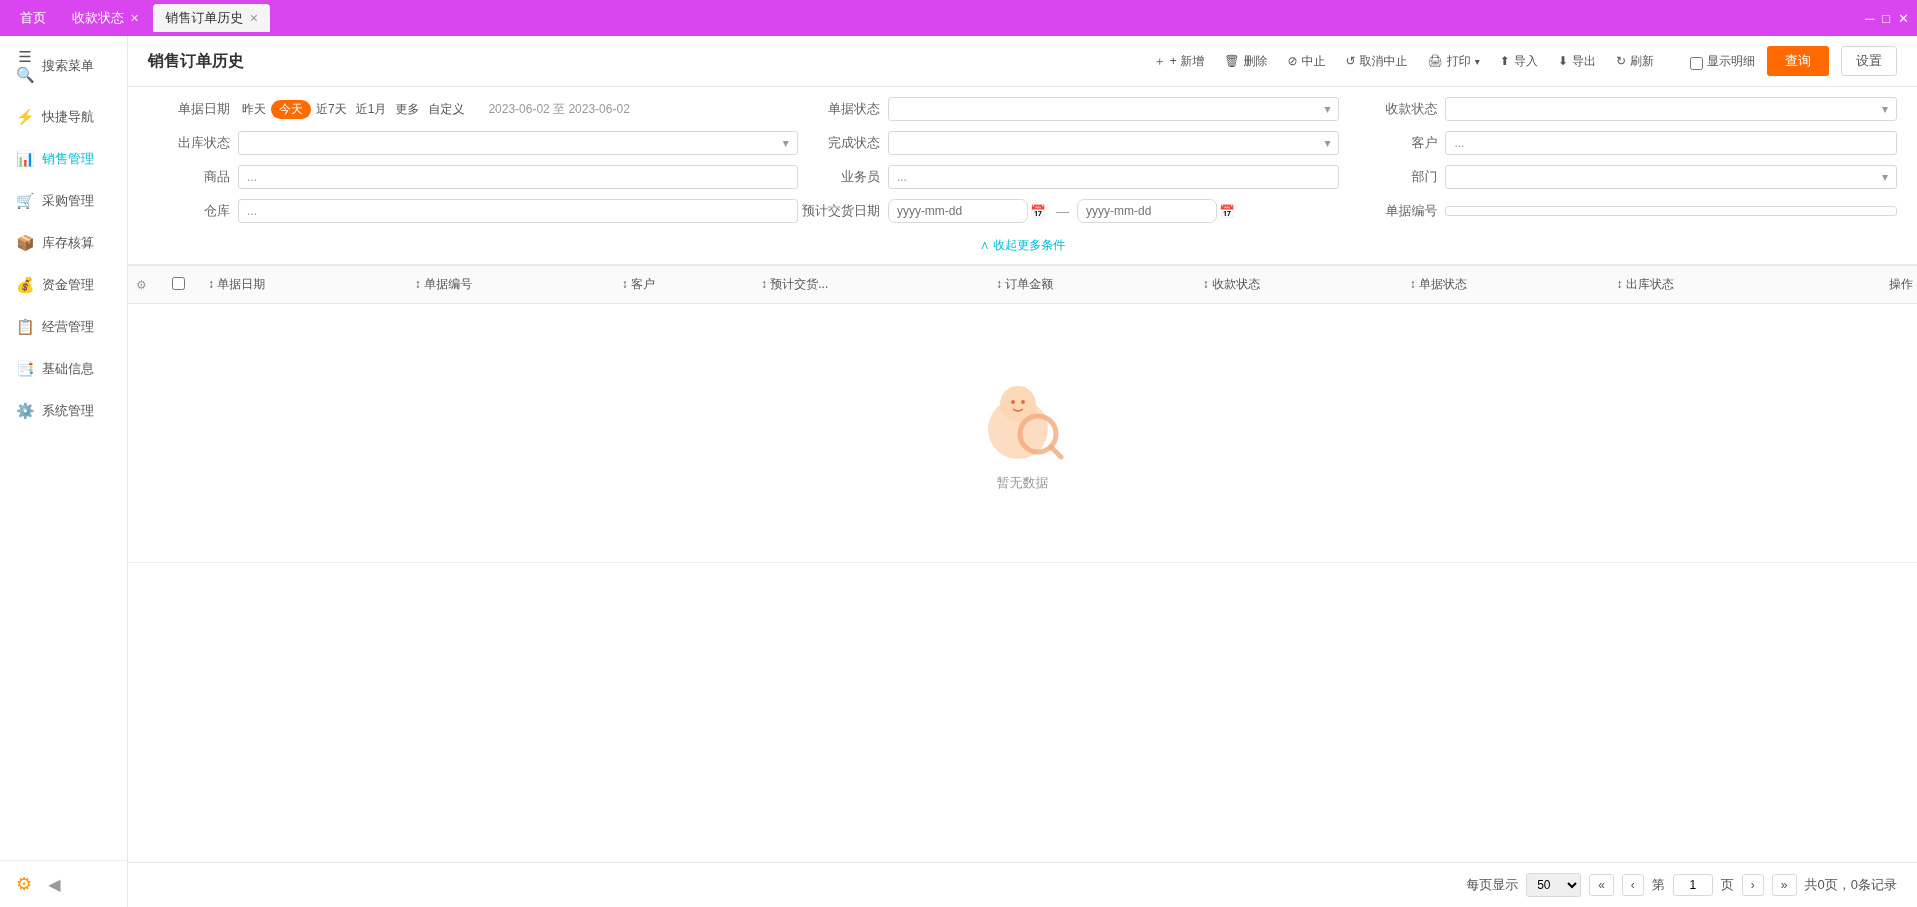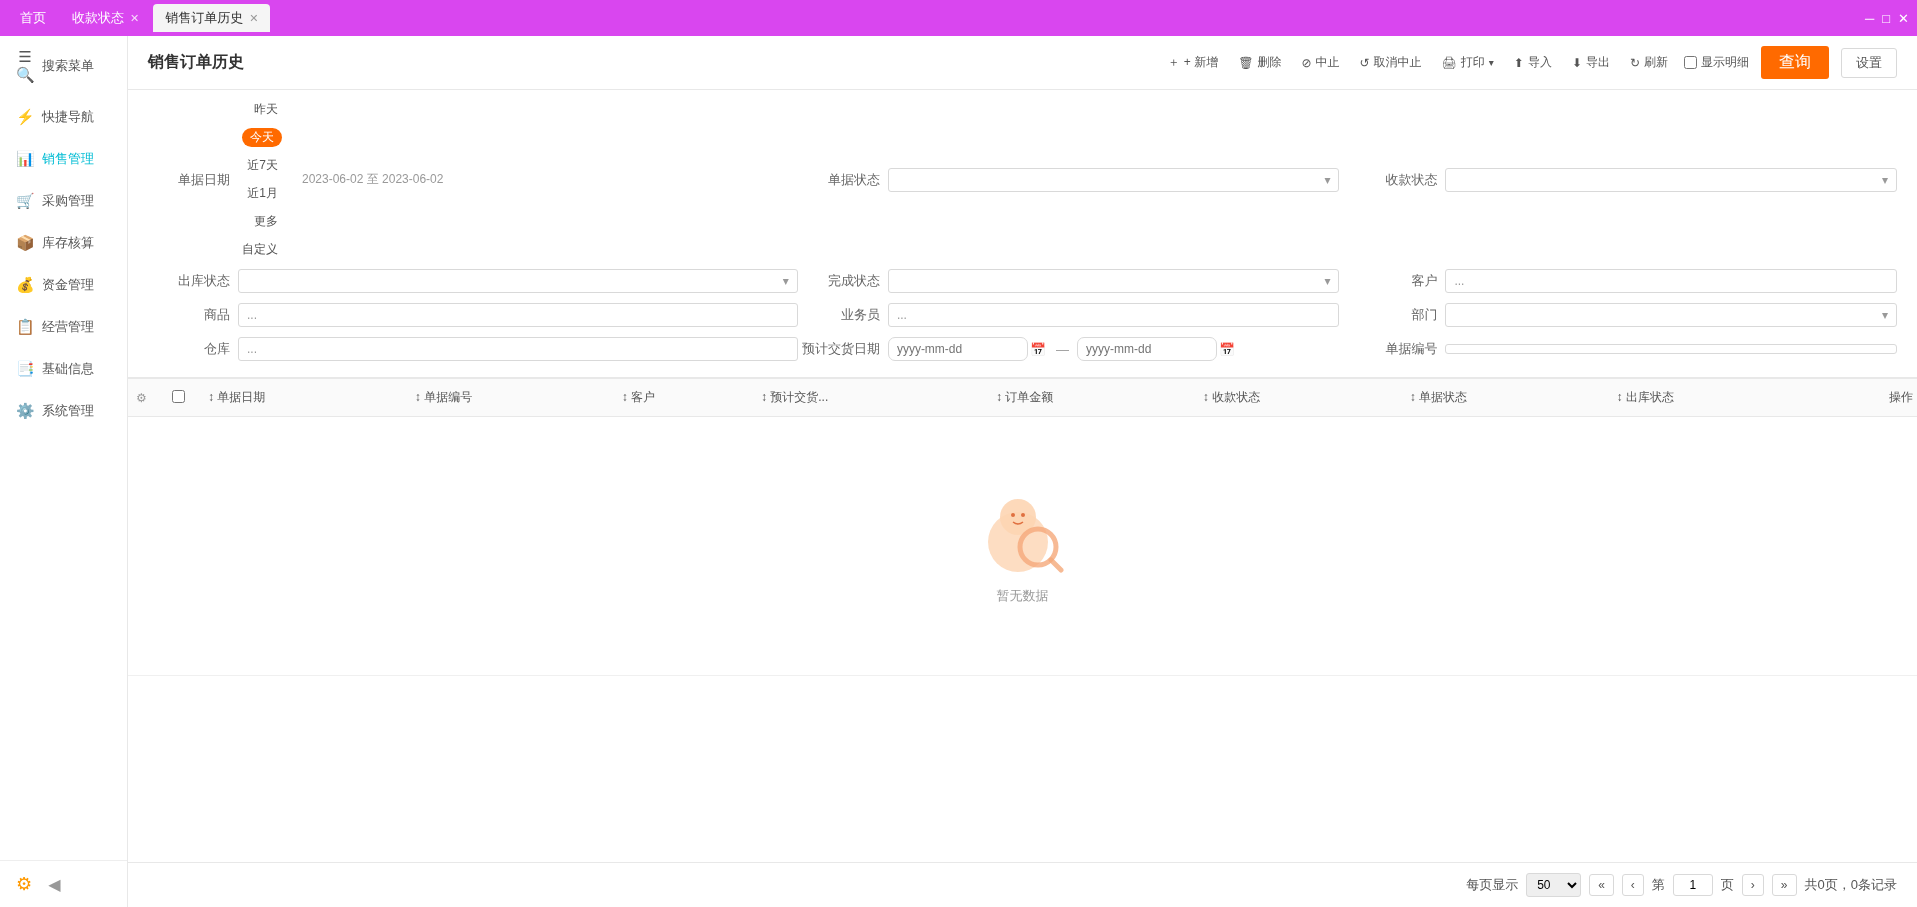--- a/index.html
+++ b/index.html
@@ -26,30 +26,30 @@
     .sidebar-bottom { margin-top: auto; display: flex; align-items: center; padding: 12px 16px; border-top: 1px solid #eee; gap: 16px; }
 
     
     .content { flex: 1; display: flex; flex-direction: column; overflow: hidden; background: #f5f5f5; }
 
     
     .page-header { background: #fff; padding: 10px 20px; display: flex; align-items: center; justify-content: space-between; border-bottom: 1px solid #e8e8e8; flex-shrink: 0; }
     .page-title { font-size: 16px; font-weight: bold; color: #333; }
     .toolbar { display: flex; align-items: center; gap: 12px; }
     .toolbar-btn { display: flex; align-items: center; gap: 4px; font-size: 12px; color: #555; cursor: pointer; padding: 2px 4px; }
-    .checkbox-label { display: flex; align-items: center; gap: 4px; font-size: 12px; color: #555; }
-    .btn-query { background: #ff6a00; color: #fff; border: none; padding: 6px 18px; border-radius: 3px; cursor: pointer; font-size: 16px; }
+    .checkbox-label { display: flex; align-items: flex-end; gap: 4px; font-size: 12px; color: #555; margin-left: 20px; }
+    .btn-query { background: #ff6a00; color: #fff; border: none; padding: 6px 18px; border-radius: 3px; cursor: pointer; font-size: 13px; }
     .btn-setting { background: #fff; color: #555; border: 1px solid #d9d9d9; padding: 5px 14px; border-radius: 3px; cursor: pointer; font-size: 13px; }
 
     
     .filter-area { background: #fff; padding: 10px 20px 6px; border-bottom: 1px solid #e8e8e8; flex-shrink: 0; }
     .filter-row { display: flex; align-items: center; margin-bottom: 10px; gap: 0; }
     .filter-label { width: 90px; text-align: right; color: #666; font-size: 13px; flex-shrink: 0; padding-right: 8px; }
     .filter-control { flex: 1; display: flex; align-items: center; }
-    .date-quick-btns { display: flex; align-items: flex-end; gap: 9px; flex-direction: column; }
+    .date-quick-btns { display: flex; align-items: center; gap: 1px; }
     .date-btn { font-size: 12px; color: #555; cursor: pointer; padding: 1px 4px; border-radius: 3px; }
     .date-btn.active { background: #ff6a00; color: #fff; border-radius: 10px; padding: 1px 8px; }
     .date-range { font-size: 12px; color: #999; margin-left: 20px; }
     .select-control { border: 1px solid #d9d9d9; border-radius: 3px; padding: 4px 8px; font-size: 12px; color: #333; display: flex; align-items: center; justify-content: space-between; cursor: pointer; min-width: 200px; background: #fff; }
     .select-control .arrow { color: #999; }
     .input-control { border: 1px solid #d9d9d9; border-radius: 3px; padding: 4px 8px; font-size: 12px; color: #999; cursor: pointer; min-width: 200px; background: #fff; }
     .filter-col { display: flex; align-items: center; flex: 1; }
     .date-input { border: 1px solid #d9d9d9; border-radius: 7px; padding: 4px 8px; font-size: 12px; color: #999; width: 140px; background: #fff; }
     .date-sep { margin: 0 8px; color: #999; }
     .collapse-link { display: flex; align-items: center; justify-content: center; color: #00bcd4; font-size: 12px; cursor: pointer; padding: 4px 0; }
@@ -282,20 +282,23 @@
           <span style="color:#ccc;margin:0 2px;cursor:pointer;">📅</span>
         </div>
         <div class="filter-col" style="flex:1; padding-left:16px;">
           <span class="filter-label">单据编号</span>
           <div class="select-control" style="flex:1;">
             <span></span>
           </div>
         </div>
       </div>
 
+      <div class="collapse-link">
+        <span>∧ 收起更多条件</span>
+      </div>
     </div>
 
     <div class="table-area">
       <table class="data-table">
         <thead>
           <tr>
             <th class="th-settings">
               <span class="settings-icon">⚙</span>
             </th>
             <th class="th-checkbox">

